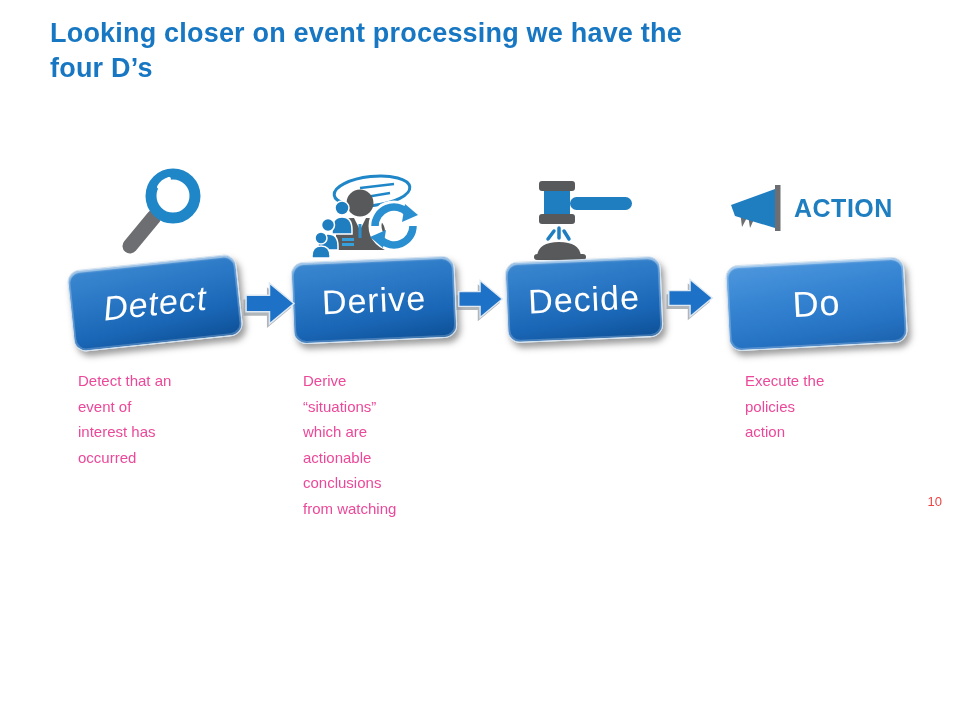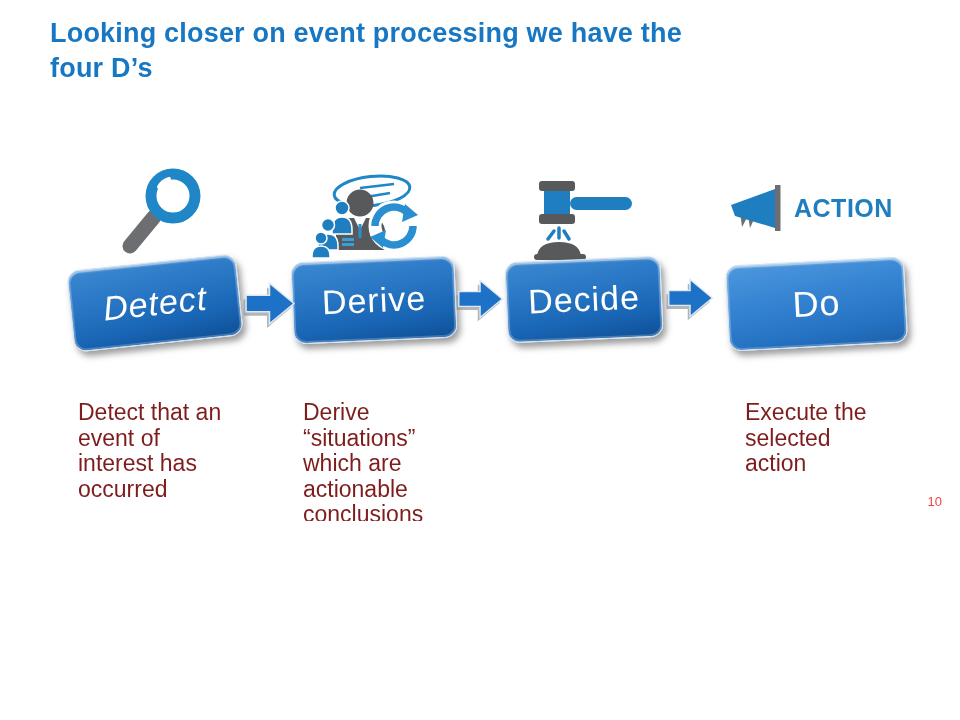--- a/index.html
+++ b/index.html
@@ -27,22 +27,22 @@
   .b2{left:292px;top:259px;width:162px;height:80px;transform:rotate(-2.5deg);}
   .b3{left:506px;top:259px;width:154px;height:79px;transform:rotate(-2.5deg);}
   .b4{left:727px;top:261px;width:177px;height:84px;transform:rotate(-3deg);font-size:36px;
       background:linear-gradient(172deg,#4e97dd 0%,#3584d2 40%,#2673c4 75%,#1b62ad 100%);}
   
   .flow-arrow{position:absolute;}
   .fa1{left:243px;top:276px;width:55px;height:55px;}
   .fa2{left:456px;top:274px;width:50px;height:50px;}
   .fa3{left:666px;top:273px;width:50px;height:50px;}
   
-  .desc{position:absolute;white-space:pre-line;font-size:23px;line-height:25.5px;
-        color:#7f1d1d;margin-top:32px;}
+  .desc{position:absolute;white-space:pre-line;font-size:15px;line-height:25.5px;
+        color:#ec4899;}
   .d1{left:78px;top:368px;width:165px;}
   .d2{left:303px;top:368px;width:165px;}
   .d3{left:513px;top:363px;width:155px;}
   .d4{left:745px;top:368px;width:155px;}
   
   .example{position:absolute;white-space:pre-line;text-align:center;
            font-family:"Liberation Serif",serif;font-style:italic;
            font-size:20px;line-height:26px;color:#1a1a1a;}
   .e1{left:50px;top:592px;width:160px;}
   .e2{left:296px;top:592px;width:160px;}
@@ -151,21 +151,21 @@
 interest has
 occurred</div>
   <div class="desc d2">Derive
 “situations”
 which are
 actionable
 conclusions
 from watching
 multiple events</div>
   <div class="desc d4">Execute the
-selected
+policies
 action</div>
 
   <div class="ex-arrow a1">
     <svg width="84" height="14" viewBox="0 0 84 14">
       <line x1="1" y1="7" x2="72" y2="7" stroke="#2b2b2b" stroke-width="1.5"></line>
       <polygon points="72,2.5 83,7 72,11.5" fill="#2b2b2b"></polygon>
     </svg>
   </div>
   <div class="ex-arrow a2">
     <svg width="80" height="14" viewBox="0 0 84 14">

